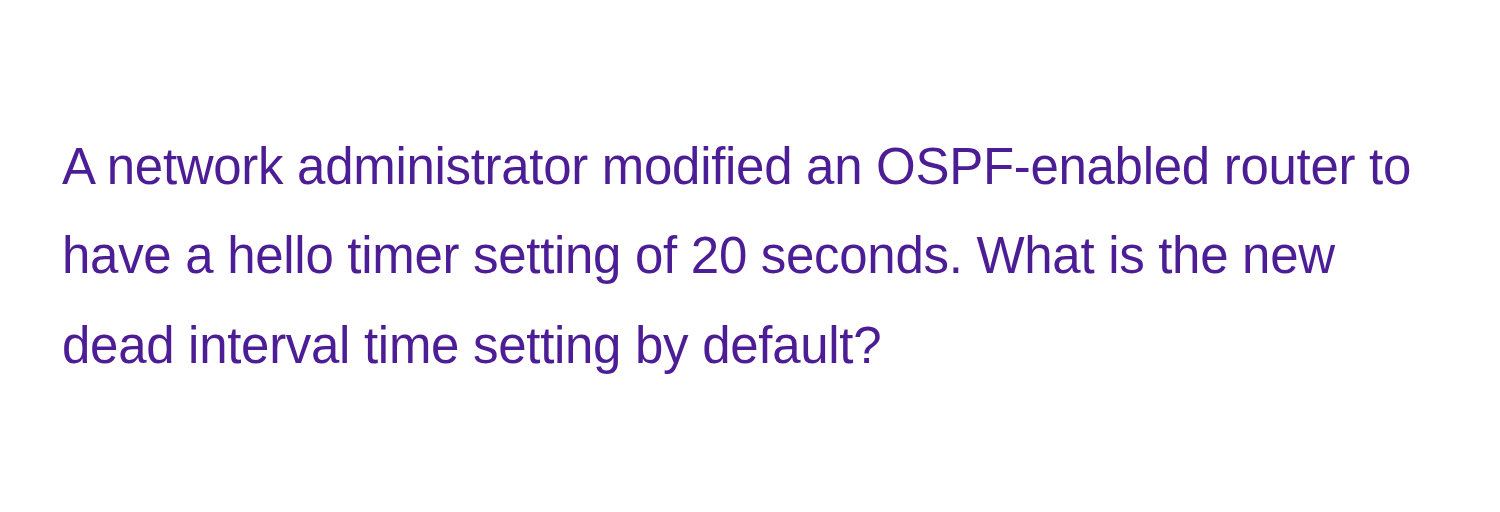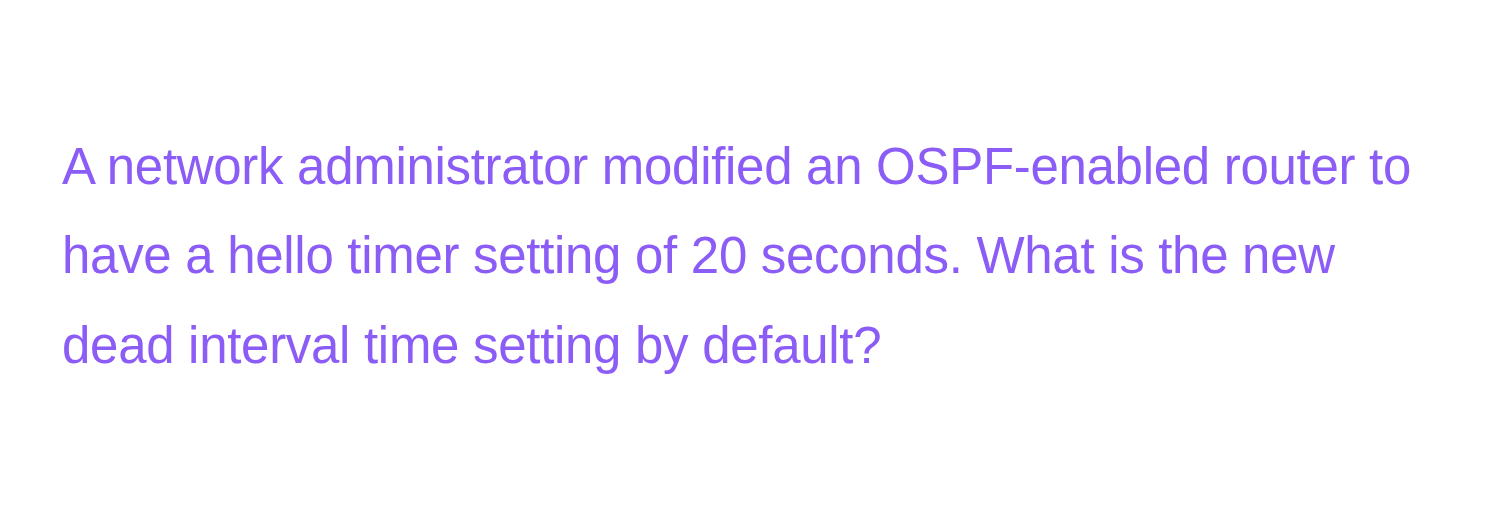--- a/index.html
+++ b/index.html
@@ -13,21 +13,21 @@
       background: #ffffff;
       font-family: -apple-system, BlinkMacSystemFont, "Segoe UI", Helvetica, Arial, sans-serif;
       display: flex;
       align-items: center;
       padding-left: 62px;
       padding-right: 62px;
     }
     .question-text {
       font-size: 51px;
       line-height: 1.75;
-      color: #8b5cf6;
+      color: #4c1d95;
       font-weight: 400;
       letter-spacing: -0.3px;
     }
   </style>
 </head>
 <body>
 
 <p class="question-text">A network administrator modified an OSPF-enabled router to have a hello timer setting of 20 seconds. What is the new dead interval time setting by default?</p>
 
 </body></html>

